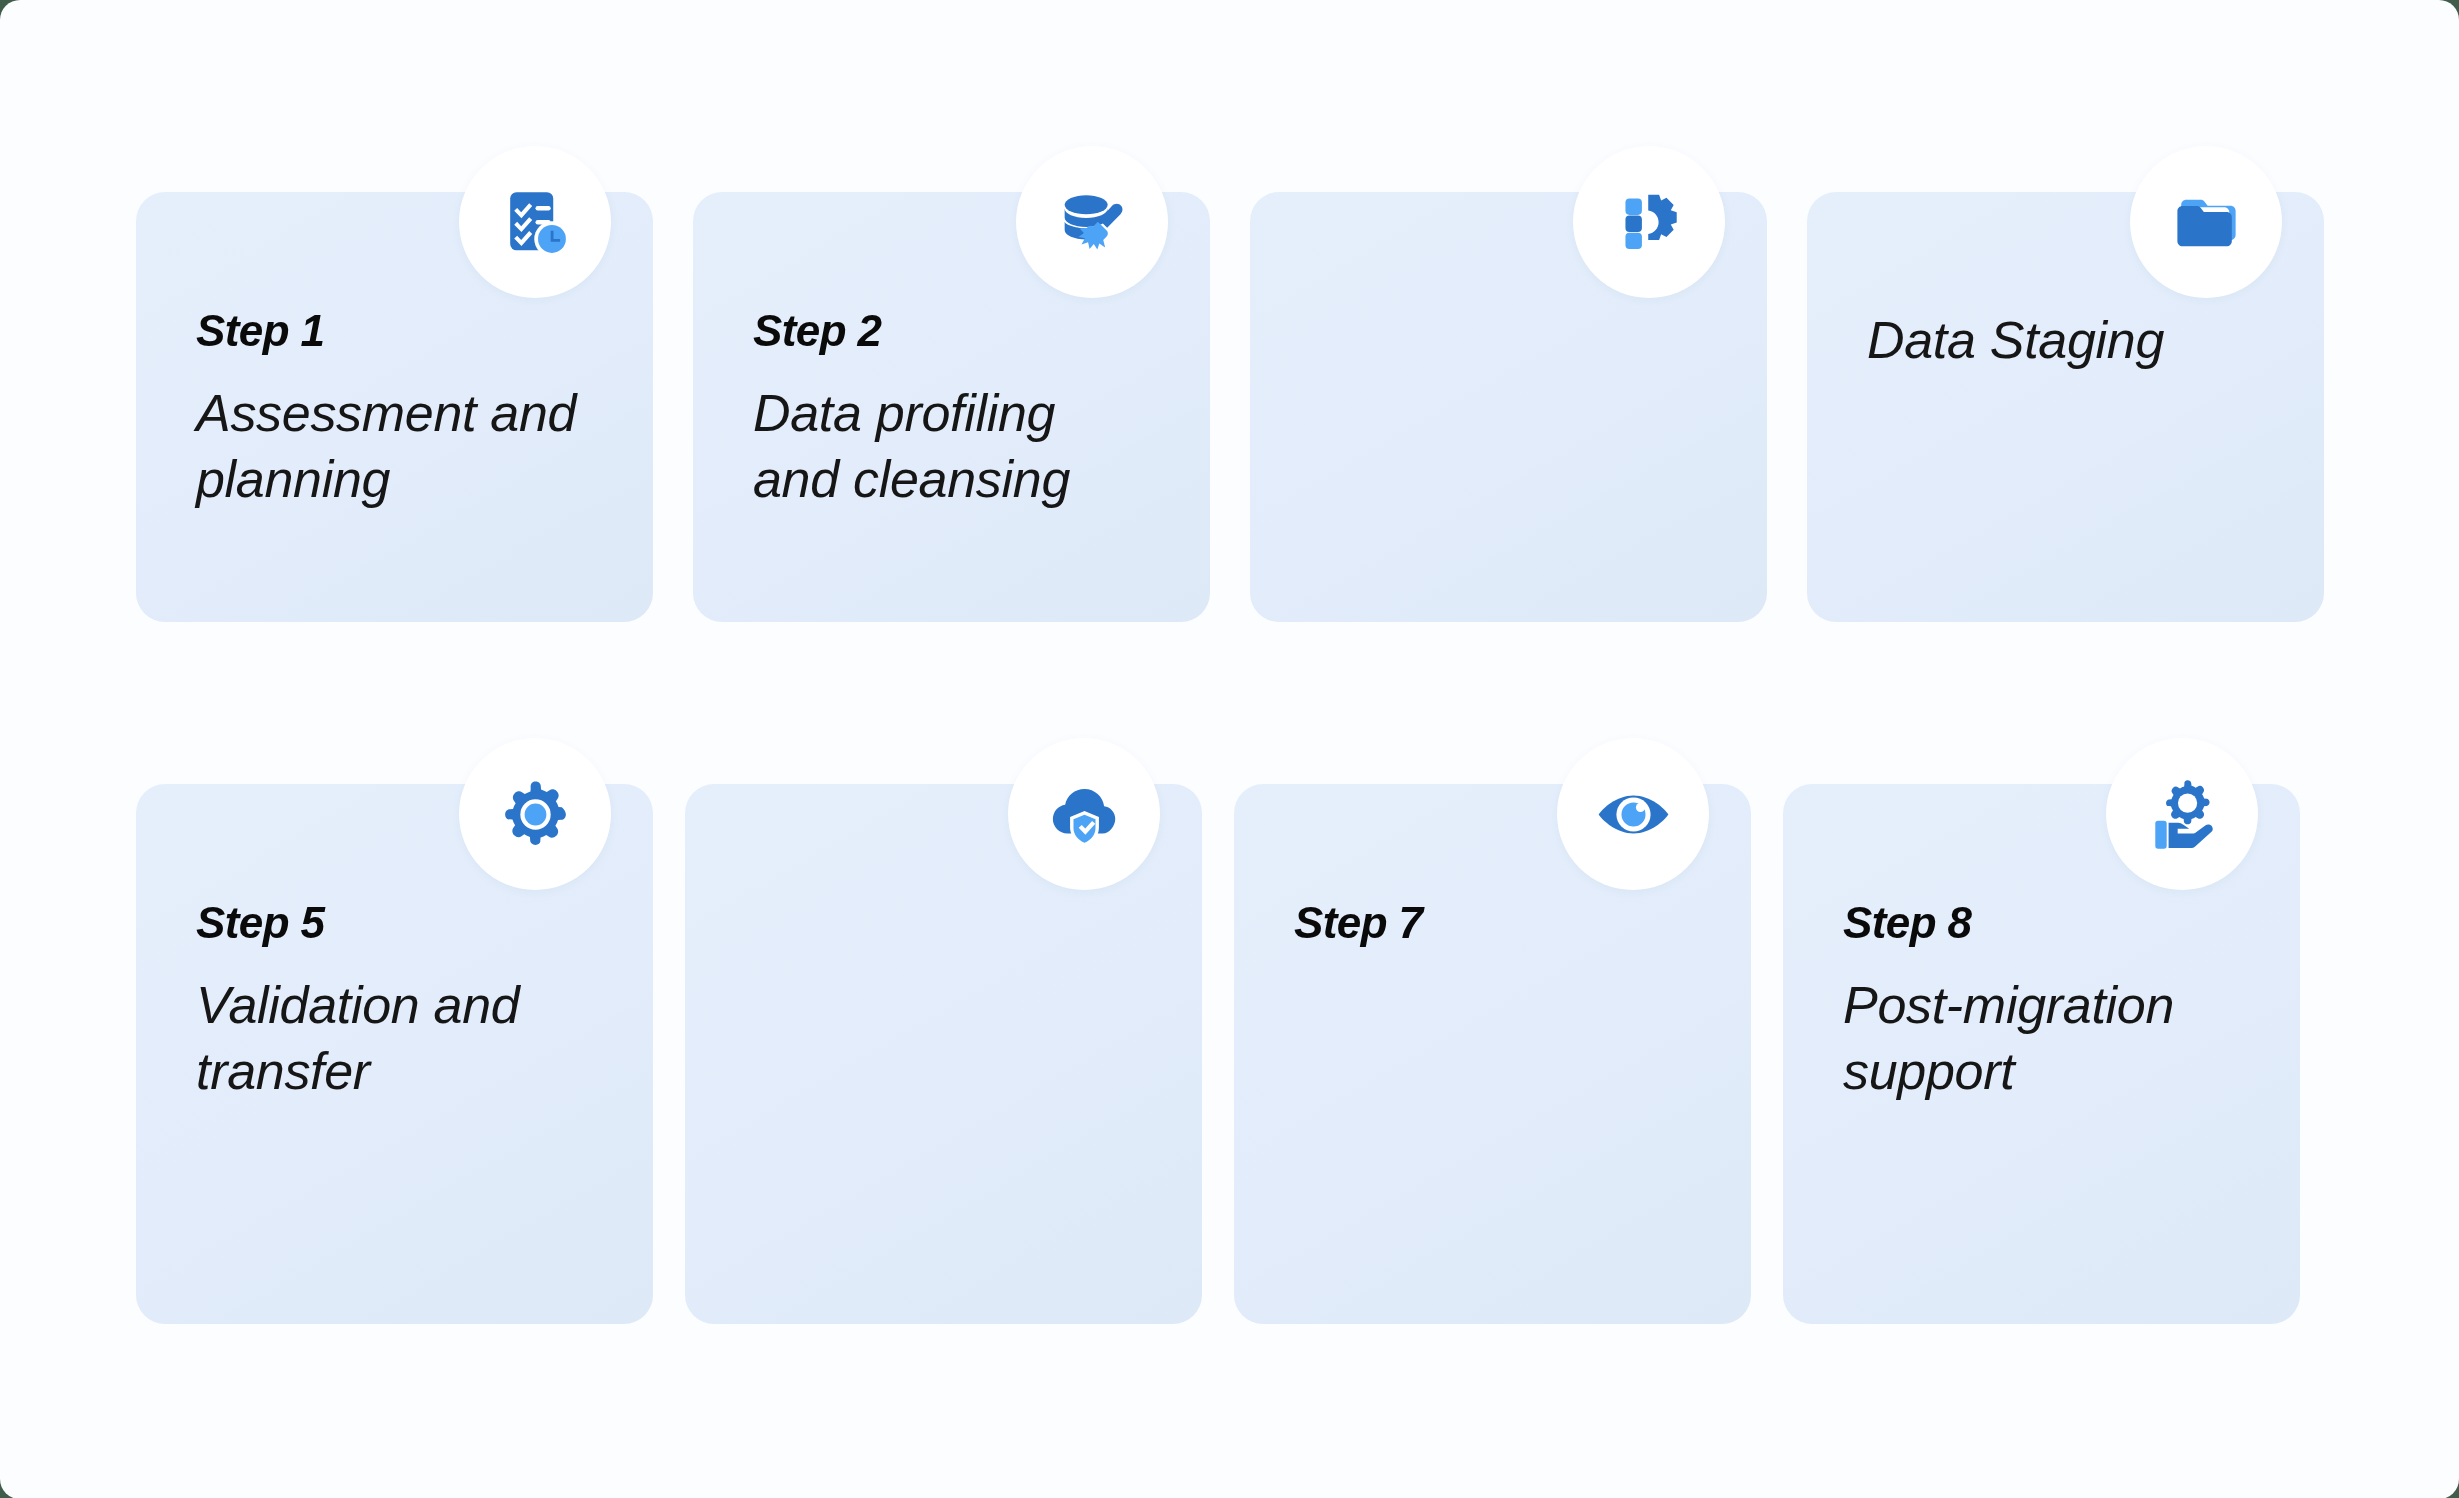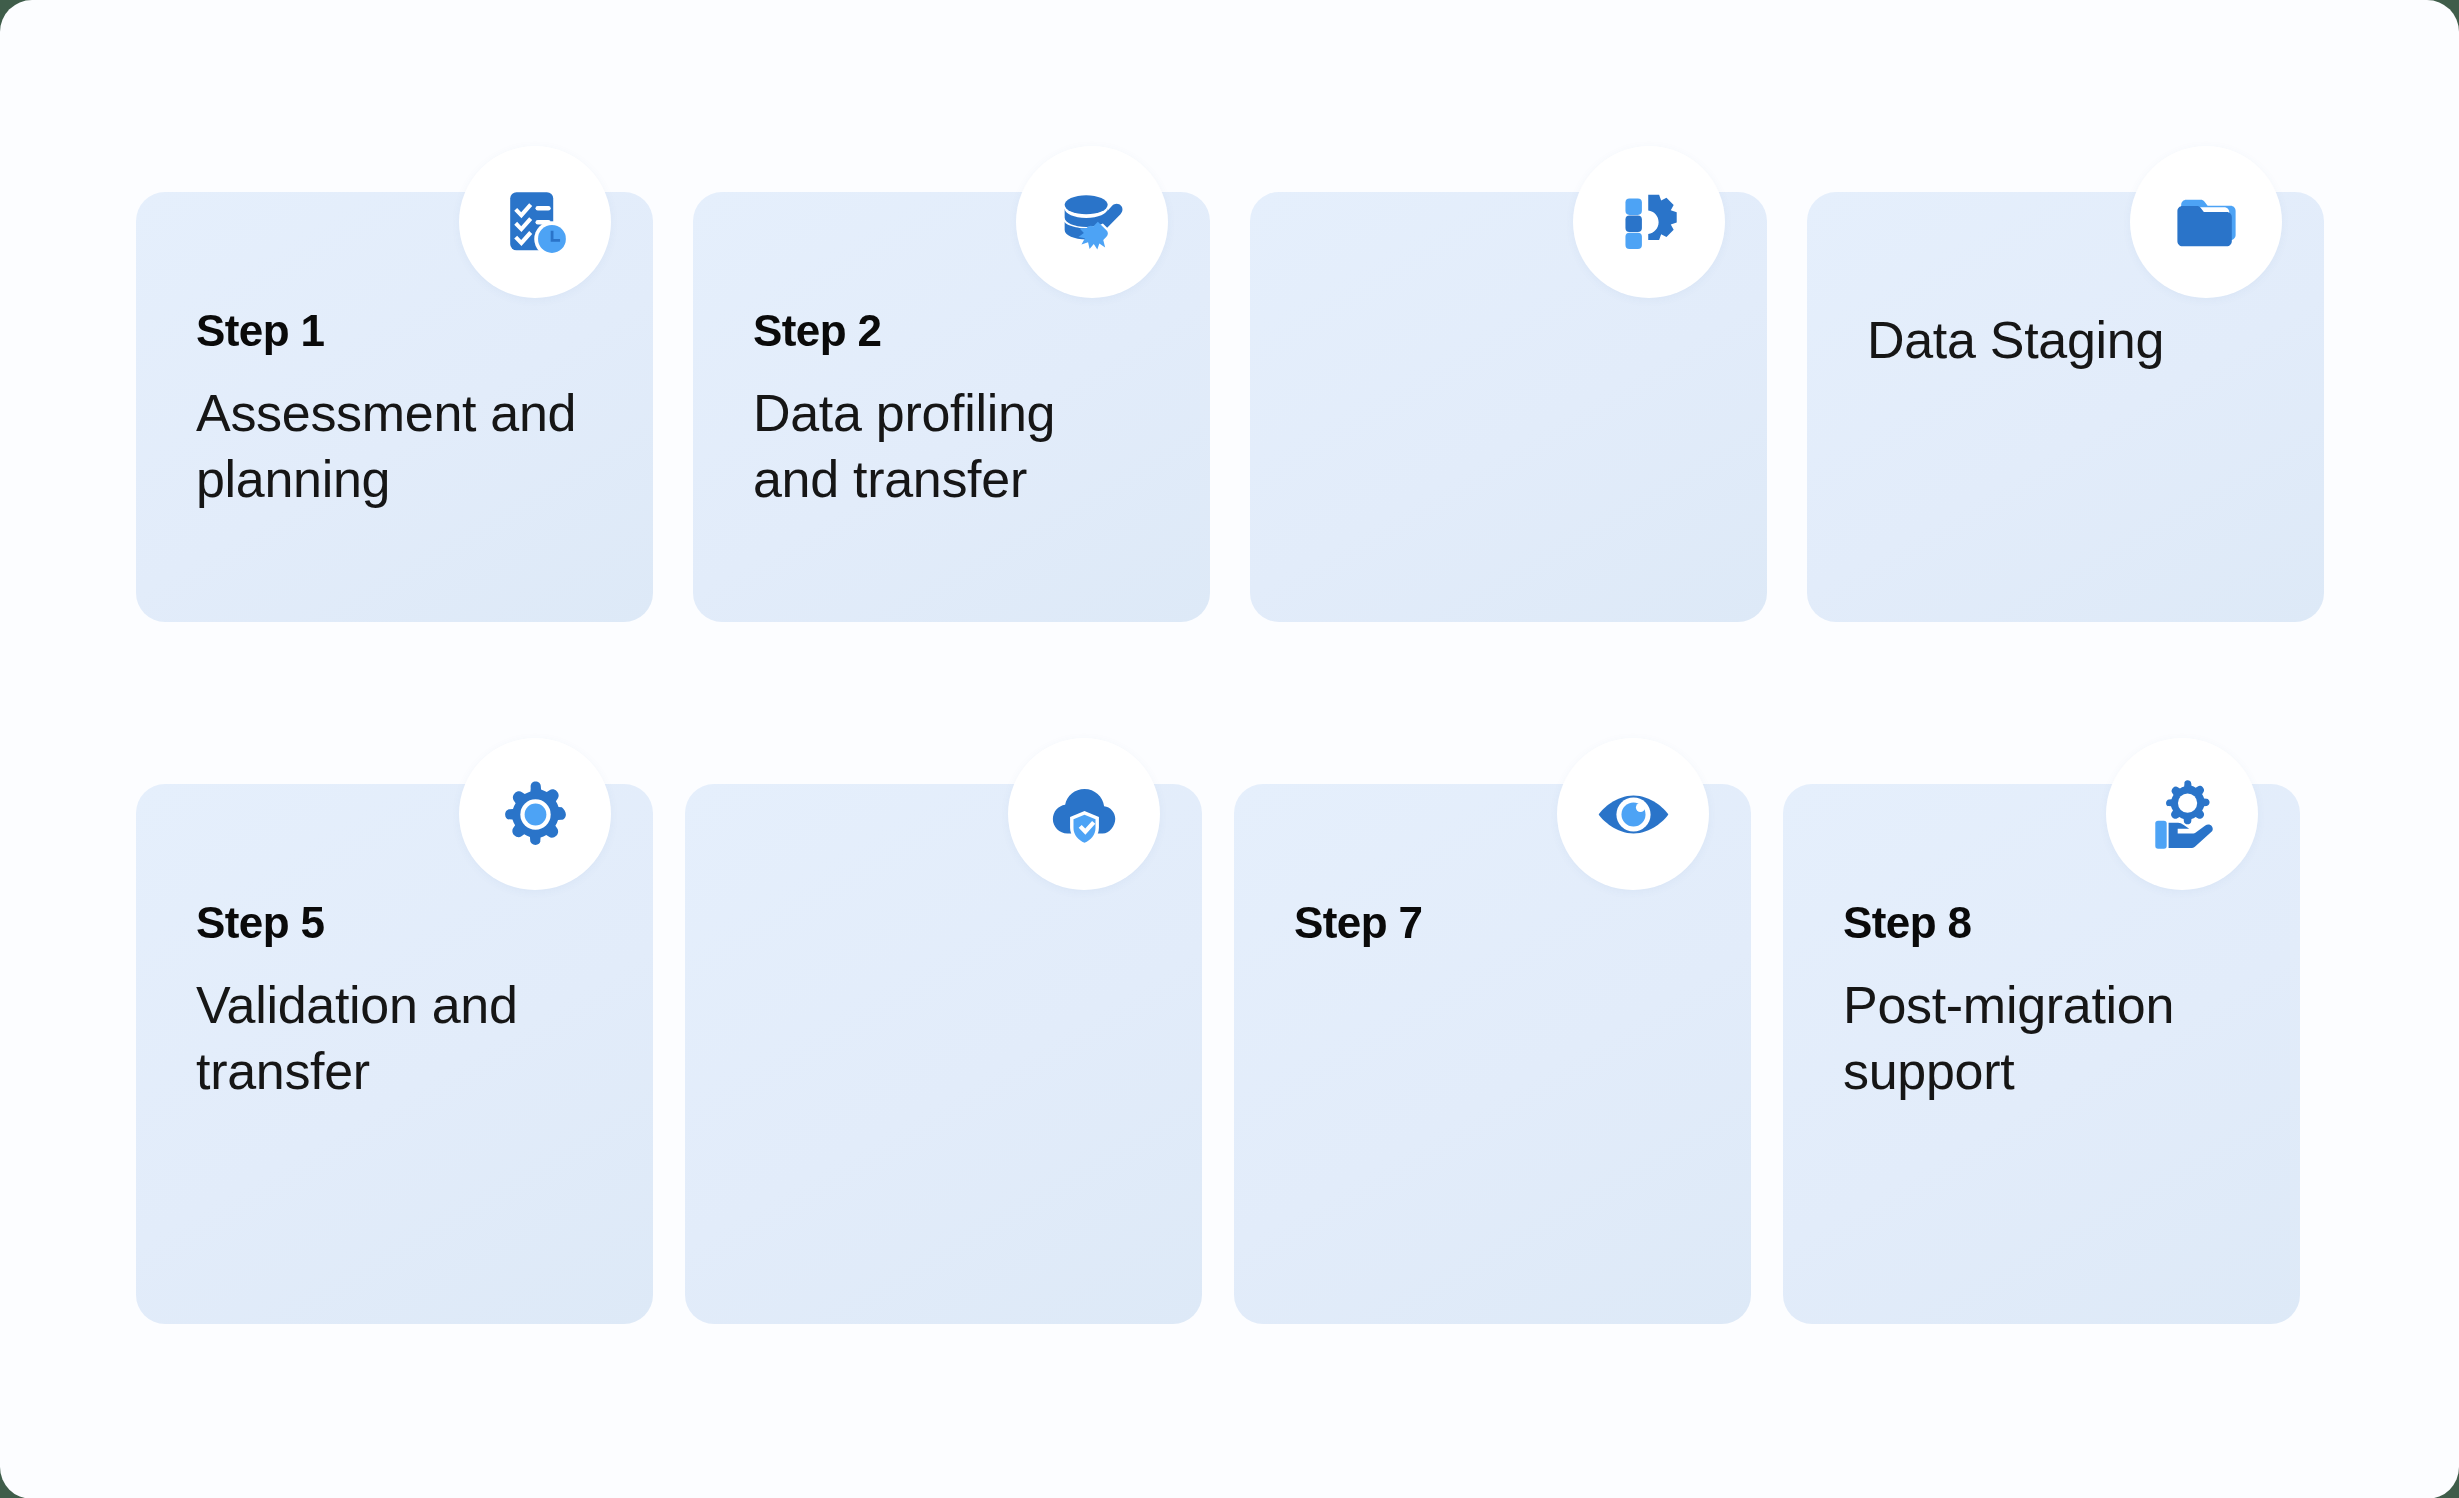--- a/index.html
+++ b/index.html
@@ -12,23 +12,24 @@
   #stage{
     position:relative;
     width:2459px;height:1499px;
     box-sizing:border-box;
   }
   .panel{
     position:absolute;
     left:0;top:0;
     width:2459px;height:1499px;
     background:#fcfdff;
-    border-radius:32px;
+    border-radius:20px;
     box-sizing:border-box;
     overflow:hidden;
+    font-style:italic;
   }
   .grid{
     position:absolute;
     left:136px;
     top:192px;
     width:2188px;
     display:grid;
     grid-template-columns:repeat(4,517px);
     grid-auto-rows:auto;
     column-gap:40px;
@@ -113,21 +114,21 @@
           <svg viewBox="0 0 64 64">
             <ellipse class="c-dark" cx="27" cy="18" rx="17" ry="7.5"></ellipse>
             <path class="c-dark" d="M10 21v7c0 4.1 7.6 7.5 17 7.5s17-3.4 17-7.5v-7c0 4.1-7.6 7.5-17 7.5S10 25.1 10 21z"></path>
             <path class="c-dark" d="M10 31v7c0 4.1 7.6 7.5 17 7.5 2.1 0 4.1-.2 5.9-.5l-4-8.3C21 36.9 10 34.3 10 31z"></path>
             <path class="c-dark" d="M47.5 18.8 c2.1-2.1 5.3-2.1 7 0 1.7 1.7 1.6 4.6-.4 6.6L43.6 36.2l-6.2-6.2z"></path>
             <path class="c-light" d="M36.2 31.4 l6.8 6.8c1.6 1.6 1.5 3.5 0 5.1l-2.5 2.6 1.5 5.8 -4.6-3.1 -1.6 4.7 -2.8-4.4 -3.3 4.1 -1.2-5.4 -5.2 1.8 2.7-4.9 -5.1-1.1 4.3-3.2 -3.2-3.3 5.4-.6 c1.6-1.7 3.4-2.3 5.2-1.1z"></path>
           </svg>
         </div>
         <div class="card-inner">
           <div class="step-title">Step 2</div>
-          <div class="step-desc">Data profiling and transfer</div>
+          <div class="step-desc">Data profiling and cleansing</div>
         </div>
       </div>
 
       <div class="card">
         <div class="icon-badge">
           <svg viewBox="0 0 64 64">
             <rect class="c-light" x="13" y="13" width="13" height="13" rx="3.2"></rect>
             <rect class="c-dark" x="13" y="26.5" width="13" height="13" rx="3.2"></rect>
             <rect class="c-light" x="13" y="40" width="13" height="13" rx="3.2"></rect>
             <path class="c-dark" d="M31 10h8.6l1.6 4.6 4.2-2.2 5.7 5.7 -2.3 4.2 4.7 1.6v8.1l-4.7 1.6 2.3 4.2 -5.7 5.7 -4.2-2.3 -1.6 4.7H31V41c4.6-.5 8.2-4.4 8.2-9.2S35.6 23.1 31 22.6z"></path>

